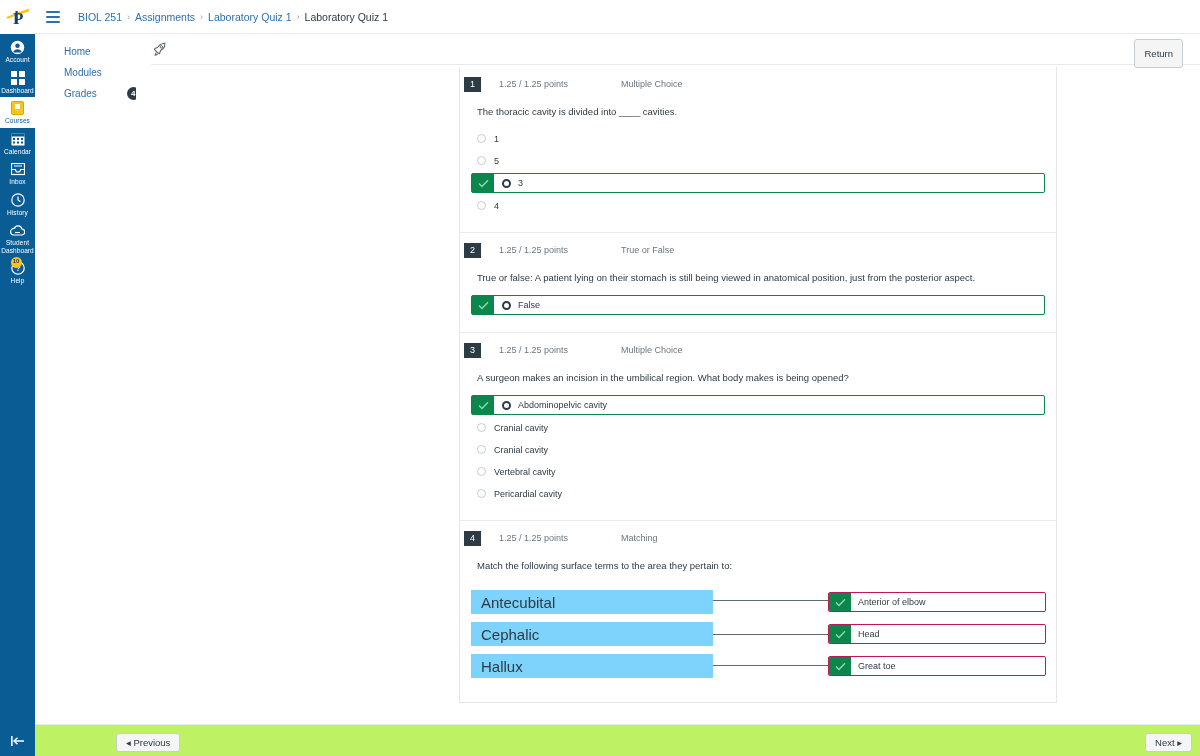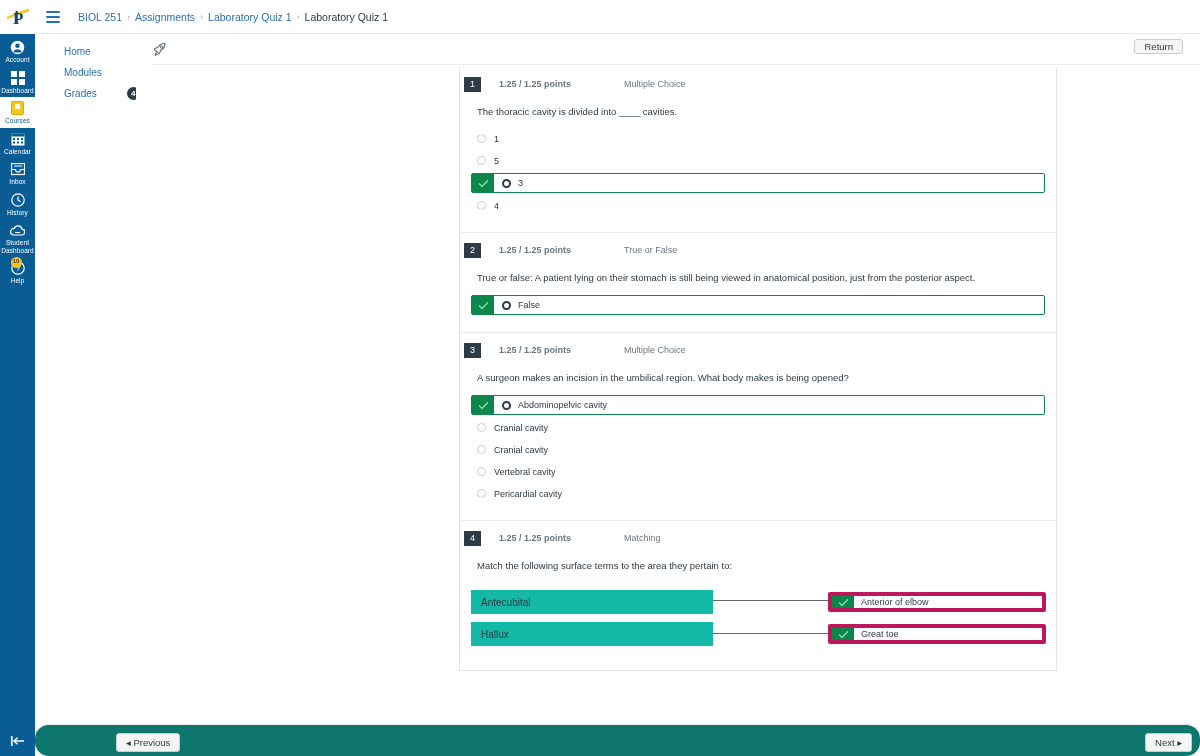--- a/index.html
+++ b/index.html
@@ -136,21 +136,21 @@
   }
   .rocket-btn { cursor: pointer; display: inline-flex; }
   .return-btn {
     position: absolute;
     right: 17px; top: 5px;
     border: 1px solid #c7cdd1;
     background: #f5f5f5;
     border-radius: 3px;
     font-size: 9.5px;
     color: #2d3b45;
-    padding: 1px 9px;
+    padding: 8px 9px;
     cursor: pointer;
     font-family: "Liberation Sans", sans-serif;
   }
   .head-rule { height: 1px; background: #e8eaec; margin: 0 0 0 15px; }
 
   .scroll-area { flex: 1 1 auto; position: relative; overflow: hidden; }
 
   
   .quiz-card {
     position: absolute;
@@ -180,21 +180,20 @@
     width: 17px; height: 15px;
     line-height: 15px;
     text-align: center;
     margin-left: 4px;
   }
   .q-points {
     font-size: 9px;
     color: #6b7780;
     margin-left: 18px;
     white-space: nowrap;
-    font-weight: bold;
   }
   .q-type {
     font-size: 9px;
     color: #6b7780;
     margin-left: 9px;
     white-space: nowrap;
     padding-left: 44px;
   }
 
   .q-text {
@@ -257,54 +256,53 @@
   .matching { padding: 13px 10px 6px 11px; position: relative; }
   .match-row {
     position: relative;
     height: 32px;
     margin-bottom: 0px;
     display: flex; align-items: center;
   }
   .match-left {
     width: 242px;
     height: 24px;
-    background: #14b8a6;
-    font-size: 10px;
+    background: #7dd3fc;
+    font-size: 15px;
     color: #2d3b45;
     display: flex; align-items: center;
     padding-left: 10px;
     flex: 0 0 242px;
   }
   .match-gap { flex: 0 0 115px; position: relative; height: 24px; }
   .match-line {
     position: absolute;
     height: 1px;
     background: #5d6a73;
     left: 0; right: 0;
   }
   .match-right {
     flex: 1 1 auto;
     height: 20px;
-    border: 4px solid #be185d;
+    border: 1px solid #be185d;
     border-radius: 2px;
     display: flex; align-items: center;
     background: #ffffff;
     overflow: hidden;
     text-align: center;
   }
   .match-right .ans-check { width: 22px; flex: 0 0 22px; height: 100%; }
   .match-right .m-label { font-size: 9px; color: #2d3b45; margin-left: 7px; }
 
   
   .bottomnav {
     flex: 0 0 32px;
     border-top: 1px solid #e8eaec;
     position: relative;
-    background: #0f766e;
-    border-radius: 14px;
+    background: #bef264;
   }
   .btn-prev, .btn-next {
     position: absolute;
     top: 8px;
     border: 1px solid #c7cdd1;
     background: #f5f5f5;
     border-radius: 3px;
     font-size: 9.5px;
     color: #2d3b45;
     padding: 3px 9px;
@@ -583,20 +581,34 @@
                   <span class="match-right">
                     <span class="ans-check">
                       <svg width="11" height="9" viewBox="0 0 11 9">
                           <path d="M1 4.6 4 7.6 10 1.3" stroke="#8fd9b0" stroke-width="1.4" fill="none"></path>
                         </svg>
                     </span>
                     <span class="m-label">Anterior of elbow</span>
                   </span>
                 </div>
 
+                <div class="match-row">
+                  <span class="match-left">Cephalic</span>
+                  <span class="match-gap">
+                      <i class="match-line" style="top:12px;"></i>
+                    </span>
+                  <span class="match-right">
+                    <span class="ans-check">
+                      <svg width="11" height="9" viewBox="0 0 11 9">
+                          <path d="M1 4.6 4 7.6 10 1.3" stroke="#8fd9b0" stroke-width="1.4" fill="none"></path>
+                        </svg>
+                    </span>
+                    <span class="m-label">Head</span>
+                  </span>
+                </div>
 
                 <div class="match-row">
                   <span class="match-left">Hallux</span>
                   <span class="match-gap">
                       <i class="match-line" style="top:11px;"></i>
                     </span>
                   <span class="match-right">
                     <span class="ans-check">
                       <svg width="11" height="9" viewBox="0 0 11 9">
                           <path d="M1 4.6 4 7.6 10 1.3" stroke="#8fd9b0" stroke-width="1.4" fill="none"></path>

